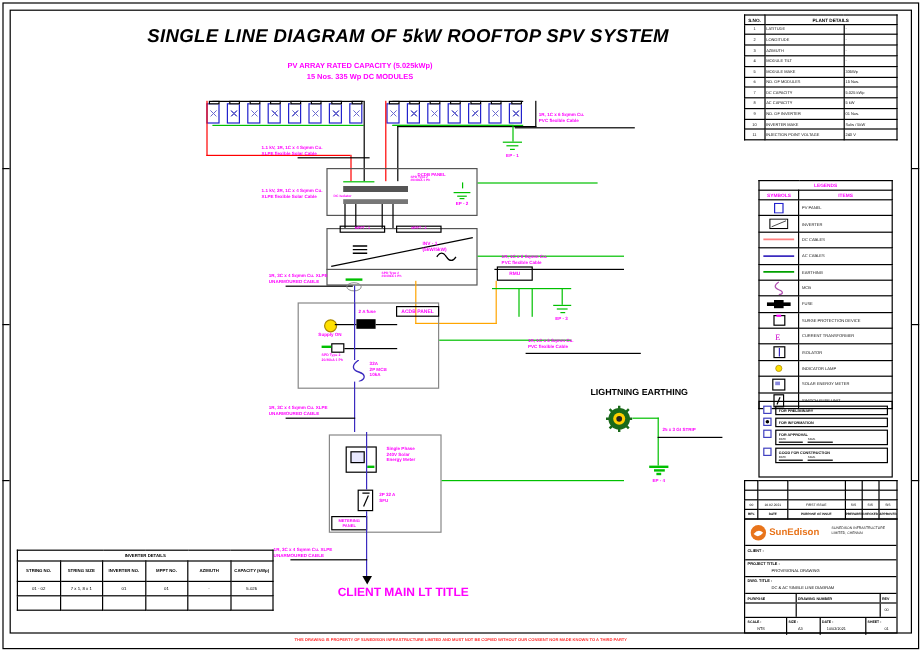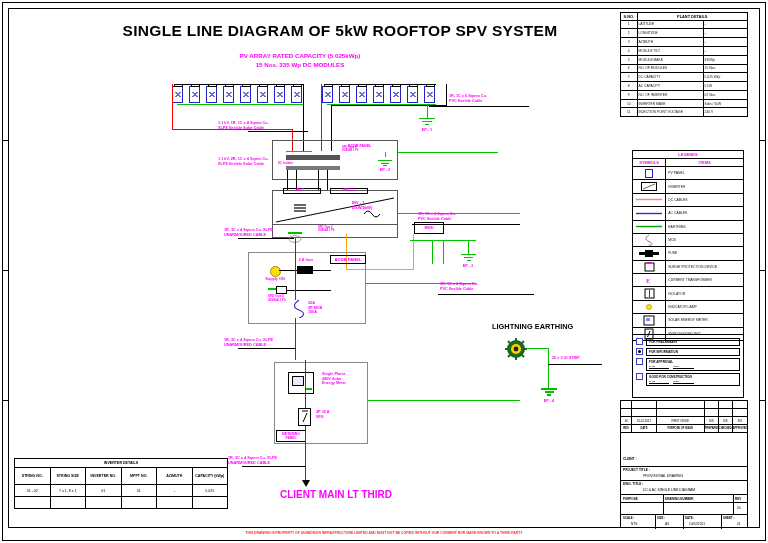--- a/index.html
+++ b/index.html
@@ -48,21 +48,21 @@
   <div class="abs bd" style="left:2px;top:2px;width:764px;height:539px;"></div>
   <div class="abs bd" style="left:8px;top:8px;width:752px;height:520px;border-width:1.4px;"></div>
 
   <div class="abs" style="left:2px;top:140px;width:6px;height:1px;background:#000;"></div>
   <div class="abs" style="left:2px;top:270px;width:6px;height:1px;background:#000;"></div>
   <div class="abs" style="left:2px;top:400px;width:6px;height:1px;background:#000;"></div>
   <div class="abs" style="left:760px;top:140px;width:6px;height:1px;background:#000;"></div>
   <div class="abs" style="left:760px;top:270px;width:6px;height:1px;background:#000;"></div>
   <div class="abs" style="left:760px;top:400px;width:6px;height:1px;background:#000;"></div>
 
-  <div class="abs ctr title-main" style="left:120px;top:22px;width:440px;">SINGLE LINE DIAGRAM OF 5kW ROOFTOP SPV SYSTEM</div>
+  <div class="abs ctr title-main" style="left:120px;top:22px;width:440px;font-style:italic;">SINGLE LINE DIAGRAM OF 5kW ROOFTOP SPV SYSTEM</div>
   <div class="abs ctr pink-b" style="left:170px;top:52px;width:260px;font-size:6.2px;">PV ARRAY RATED CAPACITY (5.025kWp)</div>
   <div class="abs ctr pink-b" style="left:170px;top:61px;width:260px;font-size:6.2px;">15 Nos. 335 Wp DC MODULES</div>
 
   <div class="abs" style="left:172px;top:84px;width:140px;height:22px;">
     <div class="mod" style="left:0px;top:2px;">
         <div class="modcap"></div>
       </div>
     <div class="mod" style="left:17px;top:2px;">
         <div class="modcap"></div>
       </div>
@@ -278,21 +278,21 @@
   <div class="wire w-green" style="left:368px;top:400px;width:152px;height:1px;"></div>
 
   <div class="wire w-blue" style="left:305px;top:360px;width:1.4px;height:48px;"></div>
   <div class="wire w-blue" style="left:305px;top:426px;width:1.4px;height:56px;"></div>
   <div class="arrowdown" style="left:302px;top:480px;"></div>
 
   <div class="lbl lbl-l" style="left:228px;top:456px;white-space:pre;">1R, 3C x 4 Sqmm Cu. XLPE
 UNARMOURED CABLE</div>
   <div class="wire w-black" style="left:242px;top:466px;width:64px;height:.8px;"></div>
 
-  <div class="abs" style="left:236px;top:489px;width:200px;text-align:center;color:#ff00ff;font-weight:bold;font-size:10px;">CLIENT MAIN LT THIRD</div>
+  <div class="abs" style="left:236px;top:489px;width:200px;text-align:center;color:#ff00ff;font-weight:bold;font-size:10px;">CLIENT MAIN LT TITLE</div>
 
   <div class="abs" style="left:492px;top:322px;width:118px;font-size:7.4px;font-weight:bold;color:#000;">LIGHTNING EARTHING</div>
   <svg class="abs" style="left:505px;top:338px;" width="22" height="22">
     <circle cx="11" cy="11" r="9" fill="#1a6a1a"></circle>
     <circle cx="11" cy="11" r="5" fill="#ffd000"></circle>
     <circle cx="11" cy="11" r="2.4" fill="#222"></circle>
     <g stroke="#1a6a1a" stroke-width="2">
       <line x1="11" y1="0" x2="11" y2="4"></line>
         <line x1="11" y1="18" x2="11" y2="22"></line>
       <line x1="0" y1="11" x2="4" y2="11"></line>
@@ -620,20 +620,29 @@
             <td style="border: 0.6px solid rgb(0, 0, 0); font-size: 2.6px; text-align: center; font-weight: bold; height: 7px;">PURPOSE OF ISSUE</td>
             <td style="border: 0.6px solid rgb(0, 0, 0); font-size: 2.6px; text-align: center; font-weight: bold; height: 7px;">PREPARED</td>
             <td style="border: 0.6px solid rgb(0, 0, 0); font-size: 2.6px; text-align: center; font-weight: bold; height: 7px;">CHECKED</td>
             <td style="border: 0.6px solid rgb(0, 0, 0); font-size: 2.6px; text-align: center; font-weight: bold; height: 7px;">APPROVED</td>
           </tr>
         </tbody>
     </table>
   </div>
 
   <div class="abs bd" style="left:620px;top:432px;width:128px;height:96px;">
+    <div class="abs" style="left:0;top:0;width:100%;height:22px;border-bottom:.7px solid #000;box-sizing:border-box;">
+      <svg class="abs" style="left:4px;top:4px;" width="14" height="14">
+        <circle cx="7" cy="7" r="6.4" fill="#e8741b"></circle>
+        <path d="M3,8 q4,-5 8,-1 q-4,5 -8,1" fill="#fff"></path>
+      </svg>
+      <div class="abs sun-orange" style="left:20px;top:6px;font-size:8px;font-weight:bold;">SunEdison</div>
+      <div class="abs" style="left:72px;top:6px;font-size:2.9px;line-height:1.3;white-space:pre;color:#222;">SUNEDISON INFRASTRUCTURE
+LIMITED, CHENNAI</div>
+    </div>
     <div class="abs" style="left:0;top:22px;width:100%;height:12px;border-bottom:.7px solid #000;box-sizing:border-box;">
       <div class="abs" style="left:2px;top:2px;font-size:3.2px;font-weight:bold;">CLIENT :</div>
     </div>
     <div class="abs" style="left:0;top:34px;width:100%;height:14px;border-bottom:.7px solid #000;box-sizing:border-box;">
       <div class="abs" style="left:2px;top:1px;font-size:3.2px;font-weight:bold;">PROJECT TITLE :</div>
       <div class="abs" style="left:22px;top:7px;font-size:3.4px;">PROVISIONAL DRAWING</div>
     </div>
     <div class="abs" style="left:0;top:48px;width:100%;height:14px;border-bottom:.7px solid #000;box-sizing:border-box;">
       <div class="abs" style="left:2px;top:1px;font-size:3.2px;font-weight:bold;">DWG. TITLE :</div>
       <div class="abs" style="left:22px;top:7px;font-size:3.4px;">DC &amp; AC SINGLE LINE DIAGRAM</div>

